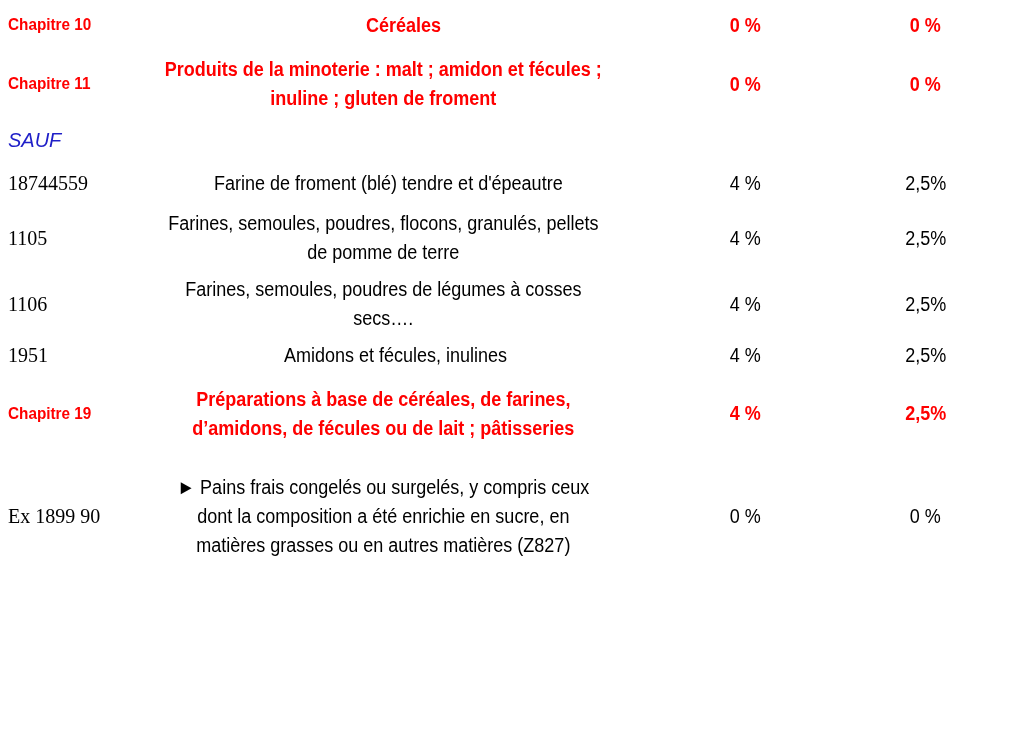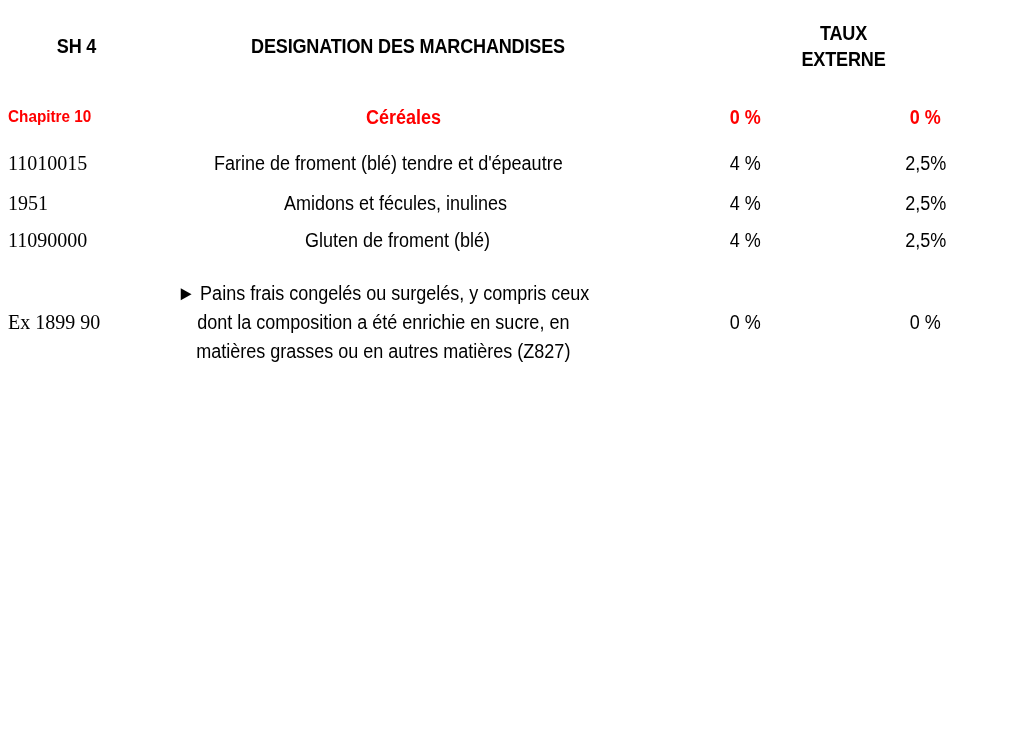--- a/index.html
+++ b/index.html
@@ -121,94 +121,142 @@
 
 <table id="tariff-table">
   <colgroup>
     <col class="c-sh">
     <col class="c-desig">
     <col class="c-om">
     <col class="c-omr">
   </colgroup>
   <tbody>
 
-    <tr class="hdr-row1">
-      <td class="hdr-sh br">SH 4</td>
-      <td class="hdr-desig br">DESIGNATION DES MARCHANDISES</td>
-      <td class="hdr-taux taux" colspan="2">
-        <div>TAUX</div>
-        <div>EXTERNE</div>
-      </td>
-    </tr>
 
 
     <tr class="chapter" style="height:50px">
       <td class="sh-code bl bt br">
         <span class="cond">Chapitre 10</span>
       </td>
       <td class="desig bt br">
         <span class="cond">Céréales</span>
       </td>
       <td class="rate bt br">
         <span class="cond">0 %</span>
       </td>
       <td class="rate bt">
         <span class="cond">0 %</span>
       </td>
     </tr>
 
-
+    <tr class="chapter" style="height:68px">
+      <td class="sh-code bl bt br">
+        <span class="cond">Chapitre 11</span>
+      </td>
+      <td class="desig bt br">
+        <span class="cond">Produits de la minoterie : malt ; amidon et fécules ; inuline ; gluten de froment</span>
+      </td>
+      <td class="rate bt br">
+        <span class="cond">0 %</span>
+      </td>
+      <td class="rate bt">
+        <span class="cond">0 %</span>
+      </td>
+    </tr>
+
+    <tr class="sauf" style="height:44px">
+      <td class="sh-code bl bt br">
+        <span>SAUF</span>
+      </td>
+      <td class="desig bt br">
+        <span class="cond"></span>
+      </td>
+      <td class="rate bt br">
+        <span class="cond"></span>
+      </td>
+      <td class="rate bt">
+        <span class="cond"></span>
+      </td>
+    </tr>
 
     <tr style="height:43px">
       <td class="sh-code bl bt br">
-        <span>11010015</span>
+        <span>18744559</span>
       </td>
       <td class="desig bt br">
         <span class="cond">Farine de froment (blé) tendre et d'épeautre</span>
       </td>
       <td class="rate bt br">
         <span class="cond">4 %</span>
       </td>
       <td class="rate bt">
         <span class="cond">2,5%</span>
       </td>
     </tr>
 
-
+    <tr style="height:60px">
+      <td class="sh-code bl bt br">
+        <span>1105</span>
+      </td>
+      <td class="desig bt br">
+        <span class="cond">Farines, semoules, poudres, flocons, granulés, pellets de pomme de terre</span>
+      </td>
+      <td class="rate bt br">
+        <span class="cond">4 %</span>
+      </td>
+      <td class="rate bt">
+        <span class="cond">2,5%</span>
+      </td>
+    </tr>
+
+    <tr style="height:60px">
+      <td class="sh-code bl bt br">
+        <span>1106</span>
+      </td>
+      <td class="desig bt br">
+        <span class="cond">Farines, semoules, poudres de légumes à cosses secs….</span>
+      </td>
+      <td class="rate bt br">
+        <span class="cond">4 %</span>
+      </td>
+      <td class="rate bt">
+        <span class="cond">2,5%</span>
+      </td>
+    </tr>
 
     <tr style="height:37px">
       <td class="sh-code bl bt br">
         <span>1951</span>
       </td>
       <td class="desig bt br">
         <span class="cond">Amidons et fécules, inulines</span>
       </td>
       <td class="rate bt br">
         <span class="cond">4 %</span>
       </td>
       <td class="rate bt">
         <span class="cond">2,5%</span>
       </td>
     </tr>
 
-    <tr style="height:37px">
-      <td class="sh-code bl bt br">
-        <span>11090000</span>
-      </td>
-      <td class="desig bt br">
-        <span class="cond">Gluten de froment (blé)</span>
-      </td>
-      <td class="rate bt br">
-        <span class="cond">4 %</span>
-      </td>
-      <td class="rate bt">
-        <span class="cond">2,5%</span>
-      </td>
-    </tr>
-
+
+    <tr class="chapter" style="height:79px">
+      <td class="sh-code bl bt br">
+        <span class="cond">Chapitre 19</span>
+      </td>
+      <td class="desig bt br">
+        <span class="cond">Préparations à base de céréales, de farines, d’amidons, de fécules ou de lait ; pâtisseries</span>
+      </td>
+      <td class="rate bt br">
+        <span class="cond">4 %</span>
+      </td>
+      <td class="rate bt">
+        <span class="cond">2,5%</span>
+      </td>
+    </tr>
 
     <tr style="height:126px">
       <td class="sh-code bl bt br bb">
         <span>Ex 1899 90</span>
       </td>
       <td class="desig bt br bb">
         <span class="cond">► Pains frais congelés ou surgelés, y compris ceux dont la composition a été enrichie en sucre, en matières grasses ou en autres matières (Z827)</span>
       </td>
       <td class="rate bt br bb">
         <span class="cond">0 %</span>

